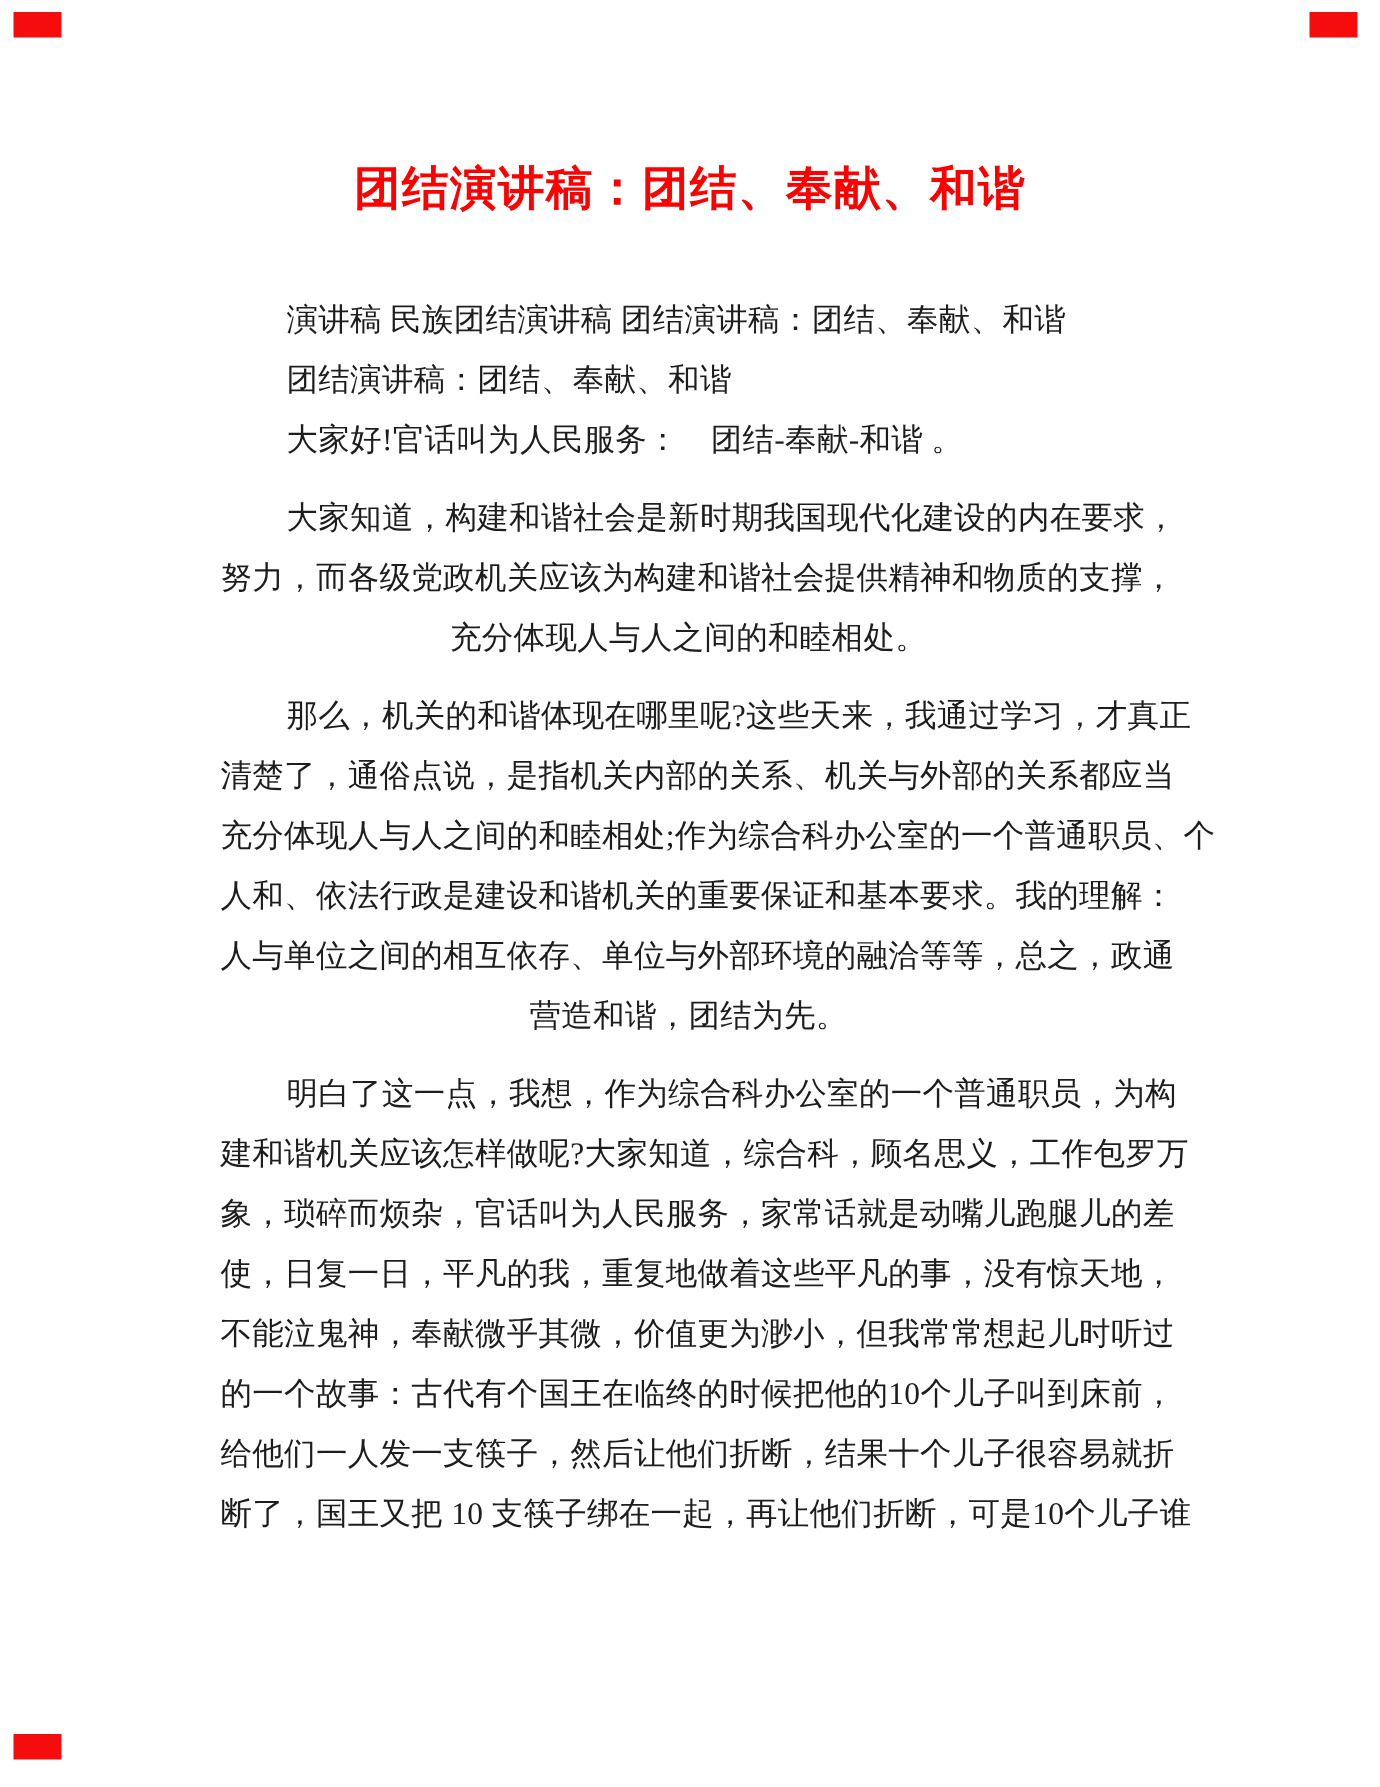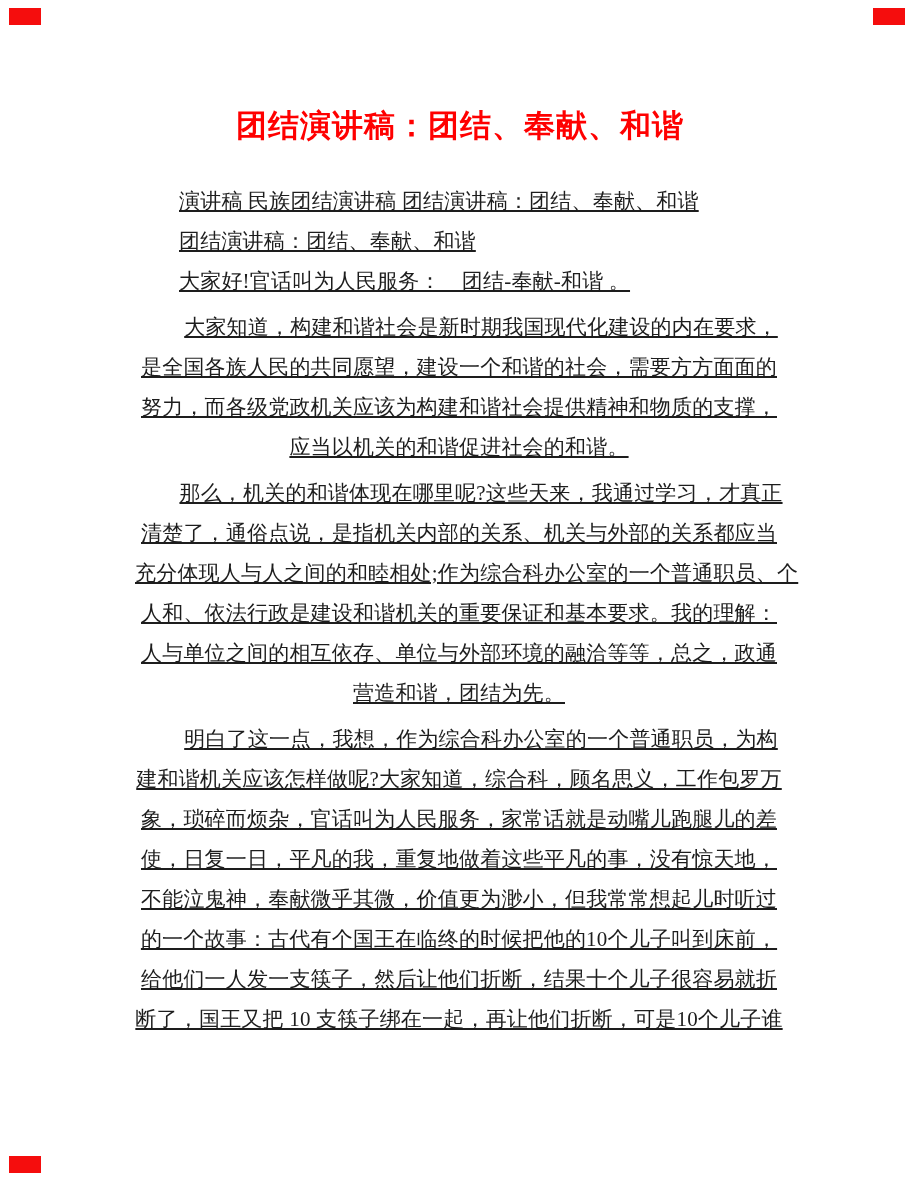--- a/index.html
+++ b/index.html
@@ -32,21 +32,21 @@
     letter-spacing: 1px;
   }
   .doc-body {
     position: absolute;
     left: 135px;
     top: 181px;
     width: 648px;
     color: #1d1d1d;
     font-size: 21px;
   }
-  .block { margin: 0; text-decoration: underline; }
+  .block { margin: 12px; }
   .block + .block { margin-top: 6px; text-align: center; }
   .line {
     height: 40px;
     line-height: 40px;
     white-space: pre;
     letter-spacing: 0.2px;
   }
   .line.indent { padding-left: 44px; }
 </style>
 </head>
@@ -60,23 +60,22 @@
   <h1 class="doc-title" style="color: rgb(255, 0, 0);">团结演讲稿：团结、奉献、和谐</h1>
 
   <div class="doc-body" id="body-container" style="color: rgb(29, 29, 29);">
       <div class="block">
         <div class="line indent">演讲稿 民族团结演讲稿 团结演讲稿：团结、奉献、和谐</div>
         <div class="line indent">团结演讲稿：团结、奉献、和谐</div>
         <div class="line indent">大家好!官话叫为人民服务：　团结-奉献-和谐 。</div>
       </div>
       <div class="block">
         <div class="line indent">大家知道，构建和谐社会是新时期我国现代化建设的内在要求，</div>
-        <div class="line">是全国各族人民的共同愿望，建设一个和谐的社会，需要方方面面的</div>
         <div class="line">努力，而各级党政机关应该为构建和谐社会提供精神和物质的支撑，</div>
-        <div class="line">应当以机关的和谐促进社会的和谐。</div>
+        <div class="line">充分体现人与人之间的和睦相处。</div>
       </div>
       <div class="block">
         <div class="line indent">那么，机关的和谐体现在哪里呢?这些天来，我通过学习，才真正</div>
         <div class="line">清楚了，通俗点说，是指机关内部的关系、机关与外部的关系都应当</div>
         <div class="line">充分体现人与人之间的和睦相处;作为综合科办公室的一个普通职员、个</div>
         <div class="line">人和、依法行政是建设和谐机关的重要保证和基本要求。我的理解：</div>
         <div class="line">人与单位之间的相互依存、单位与外部环境的融洽等等，总之，政通</div>
         <div class="line">营造和谐，团结为先。</div>
       </div>
       <div class="block">

